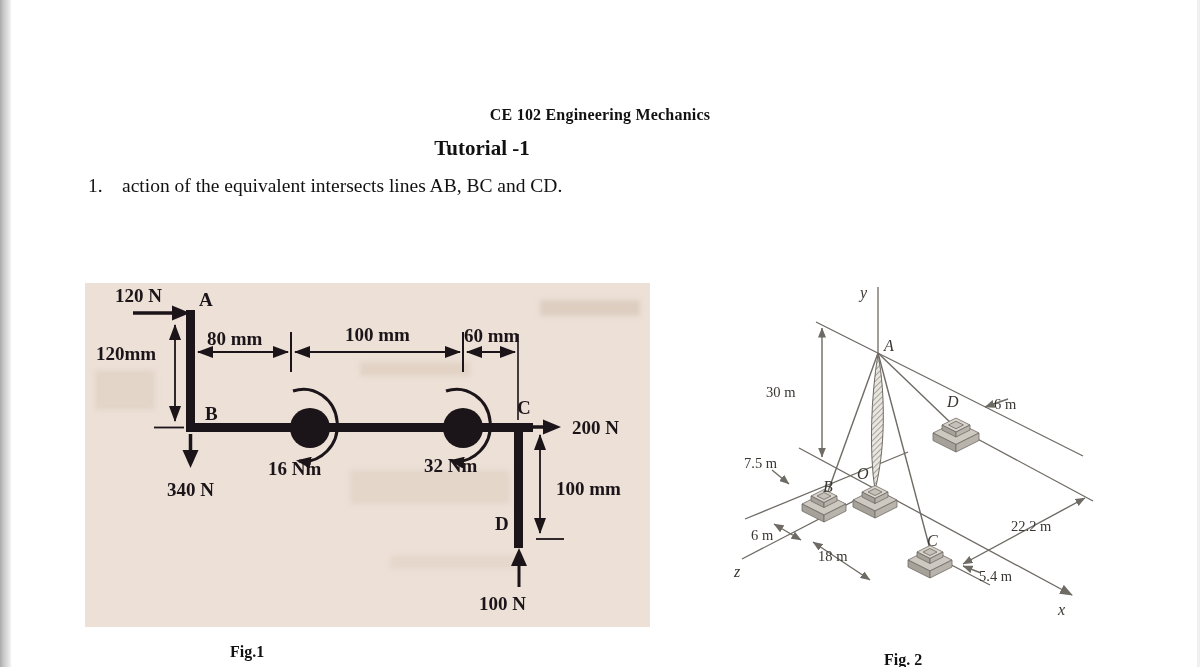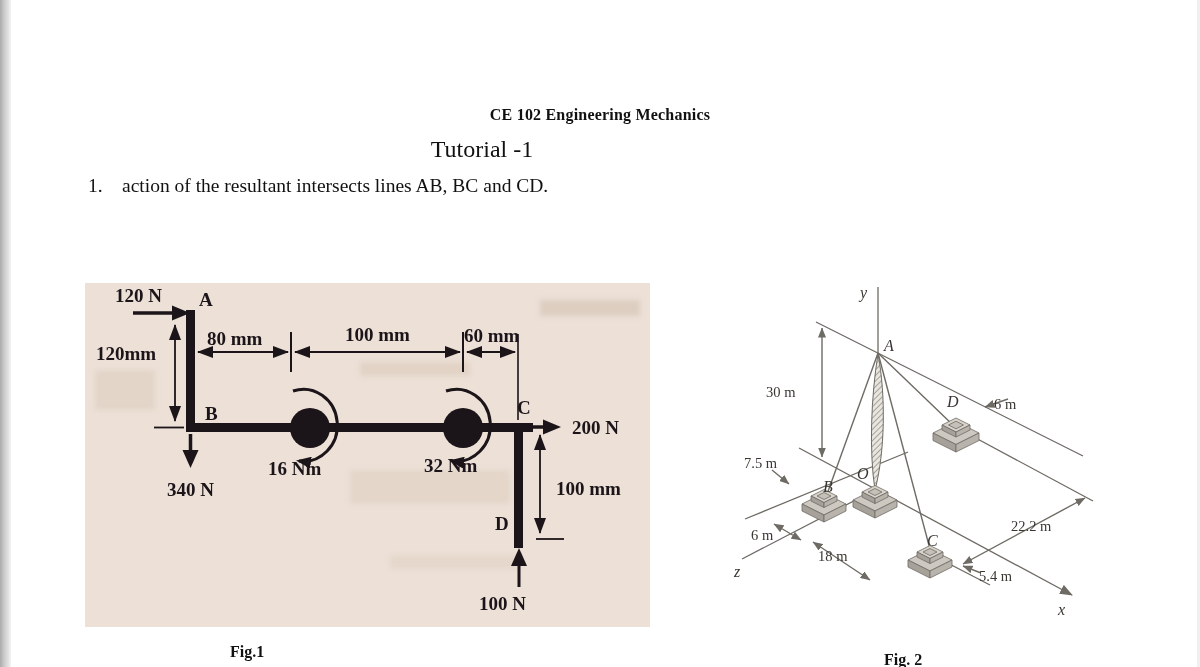--- a/index.html
+++ b/index.html
@@ -15,21 +15,21 @@
   }
   .edge-right{
     position:absolute;right:0;top:0;width:3px;height:667px;background:#f0f0f0;
   }
   .doc-title{
     position:absolute;top:106px;left:0;width:1200px;text-align:center;
     font-size:16px;font-weight:bold;letter-spacing:0.2px;
   }
   .doc-subtitle{
     position:absolute;top:136px;left:0;width:964px;text-align:center;
-    font-size:24px;font-weight:normal;
+    font-size:21px;font-weight:bold;
   }
   .problem{
     position:absolute;left:88px;top:170px;width:1032px;
     font-size:19.5px;line-height:32px;
   }
   .problem .pnum{position:absolute;left:0;top:0;}
   .problem .ptext{margin-left:34px;width:996px;}
   .jline{text-align:justify;text-align-last:justify;white-space:normal;}
   .lline{text-align:left;}
   .fig-svg{position:absolute;}
@@ -42,21 +42,21 @@
 
 <div class="edge-left"></div>
 <div class="edge-right"></div>
 
 <div class="doc-title">CE 102 Engineering Mechanics</div>
 <div class="doc-subtitle">Tutorial -1</div>
 
 <div class="problem">
   <span class="pnum">1.</span>
   <div class="ptext">
-    <div class="lline">action of the resultant intersects lines AB, BC and CD.</div>
+    <div class="lline">action of the equivalent intersects lines AB, BC and CD.</div>
   </div>
 </div>
 
 <svg class="fig-svg" style="left:85px;top:283px" width="565" height="344" viewBox="85 283 565 344">
   <defs>
     <marker id="dimA" markerUnits="userSpaceOnUse" markerWidth="16" markerHeight="12" refX="15" refY="6" orient="auto-start-reverse">
       <path d="M0,0 L16,6 L0,12 Z" fill="#1b1418"></path>
     </marker>
     <marker id="cplA" markerUnits="userSpaceOnUse" markerWidth="15" markerHeight="12" refX="12" refY="6" orient="auto">
       <path d="M0,0 L15,6 L0,12 Z" fill="#1b1418"></path>

